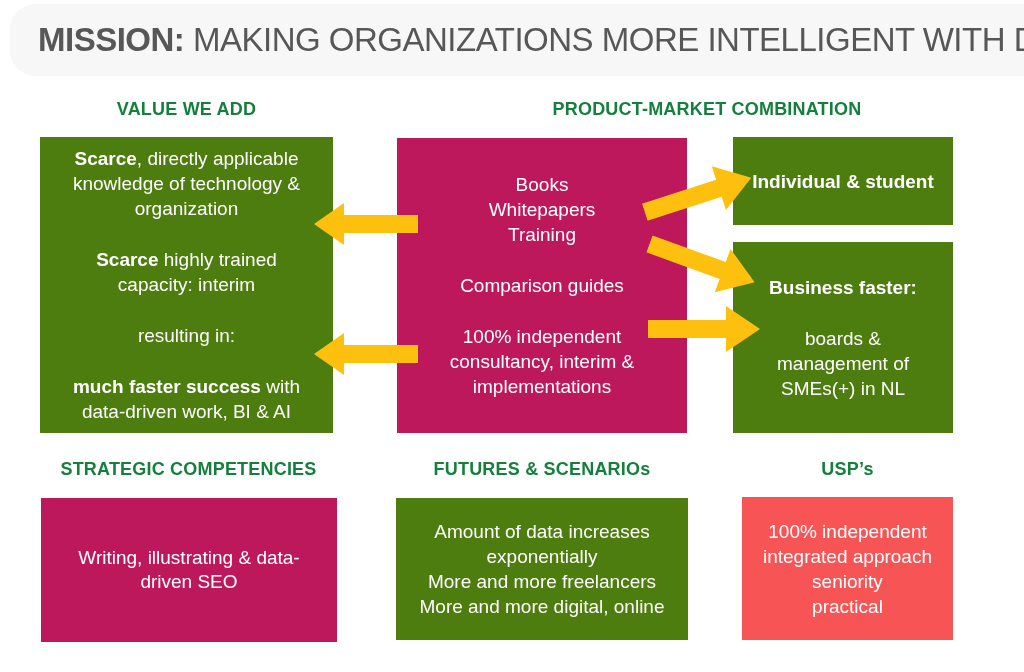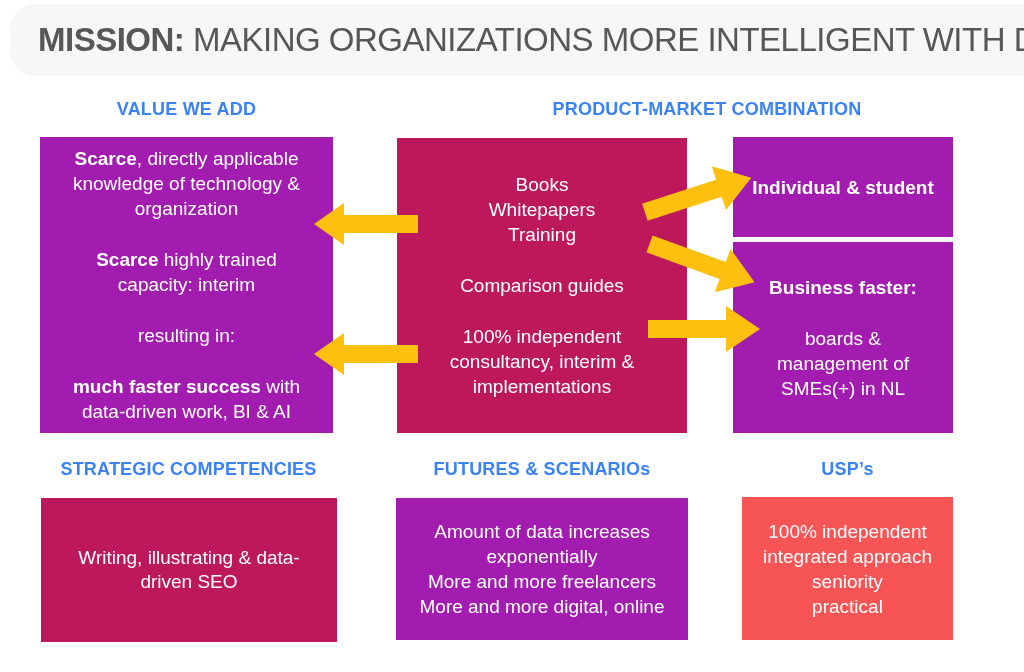--- a/index.html
+++ b/index.html
@@ -11,41 +11,41 @@
     position:absolute;left:10px;top:4px;right:-22px;height:72px;
     background:#F7F7F7;border-radius:26px;
     display:flex;align-items:center;padding-left:28px;box-sizing:border-box;
   }
   .banner h1{
     margin:0;font-size:33px;font-weight:400;color:#575757;
     letter-spacing:-0.5px;white-space:nowrap;
   }
   .banner h1 b{font-weight:700;}
   .colhead{
-    position:absolute;font-weight:700;font-size:18px;color:#3b82f6;
+    position:absolute;font-weight:700;font-size:18px;color:#15803d;
     text-align:center;letter-spacing:0.2px;
   }
   .box{
     position:absolute;color:#ffffff;font-size:19px;line-height:25px;
     text-align:center;display:flex;flex-direction:column;align-items:center;
     justify-content:center;white-space:pre-line;box-sizing:border-box;
     padding:6px 12px;z-index:1;
   }
   .box p{margin:0;}
   .box b{font-weight:700;}
-  .blue{background:#a21caf;}
+  .blue{background:#4d7c0f;}
   .green{background:#be185d;}
   .red{background:#F75455;}
   .gap26{gap:26px;}
   .gap20{gap:20px;}
   .arrow{position:absolute;z-index:5;}
   
   #value-box{left:40px;top:137px;width:293px;height:296px;}
   #products-box{left:397px;top:138px;width:290px;height:295px;}
-  #individual-box{left:733px;top:137px;width:220px;height:100px;font-weight:700;}
+  #individual-box{left:733px;top:137px;width:220px;height:88px;font-weight:700;}
   #business-box{left:733px;top:242px;width:220px;height:191px;}
   #strategic-box{left:41px;top:498px;width:296px;height:144px;line-height:24px;}
   #futures-box{left:396px;top:498px;width:292px;height:142px;}
   #usp-box{left:742px;top:497px;width:211px;height:143px;}
   
   #h-value{left:40px;top:99px;width:293px;}
   #h-product{left:397px;top:99px;width:620px;text-align:center;}
   #h-strategic{left:40px;top:459px;width:297px;}
   #h-futures{left:396px;top:459px;width:292px;}
   #h-usp{left:742px;top:459px;width:211px;}

